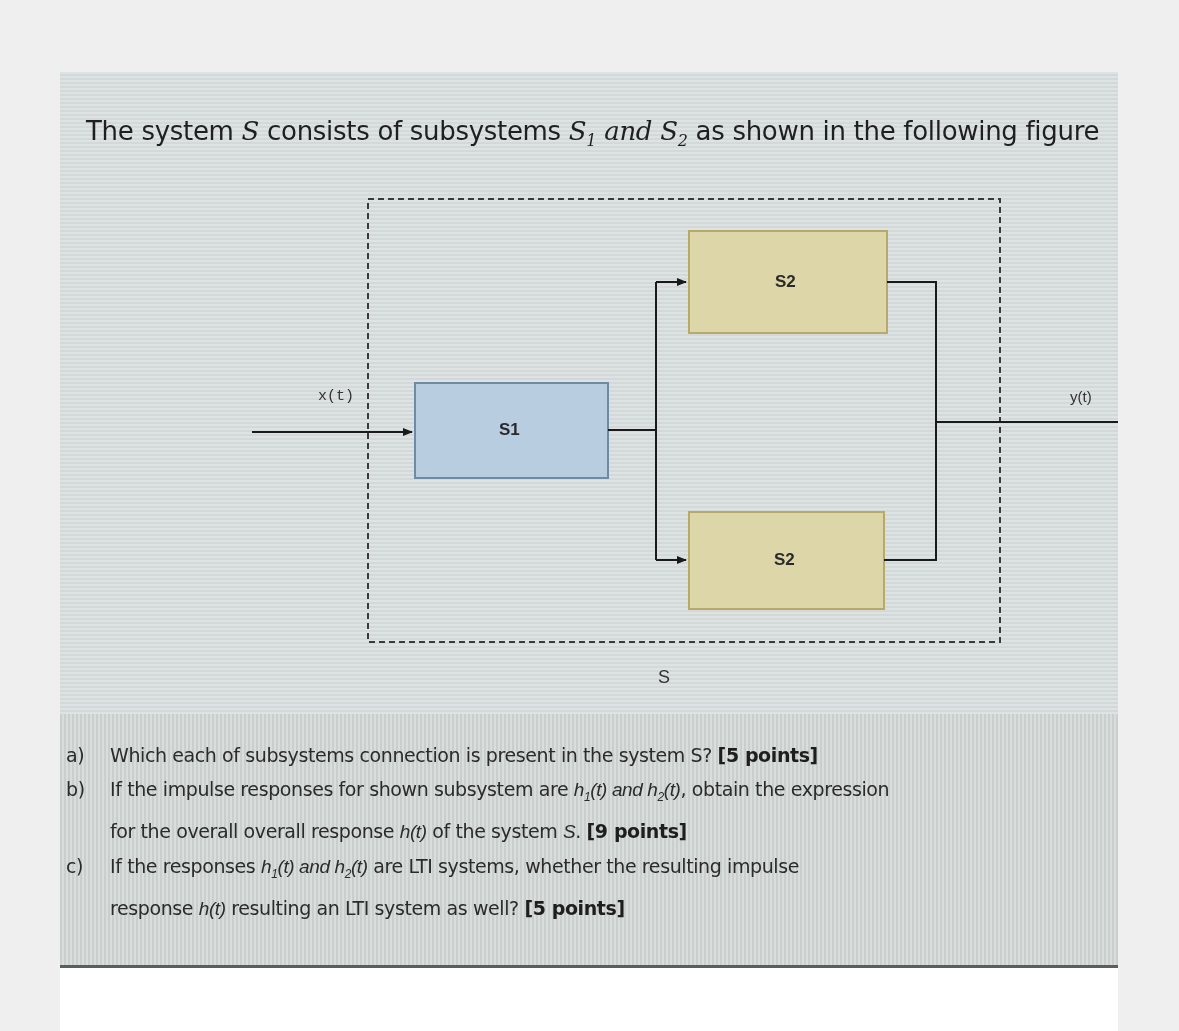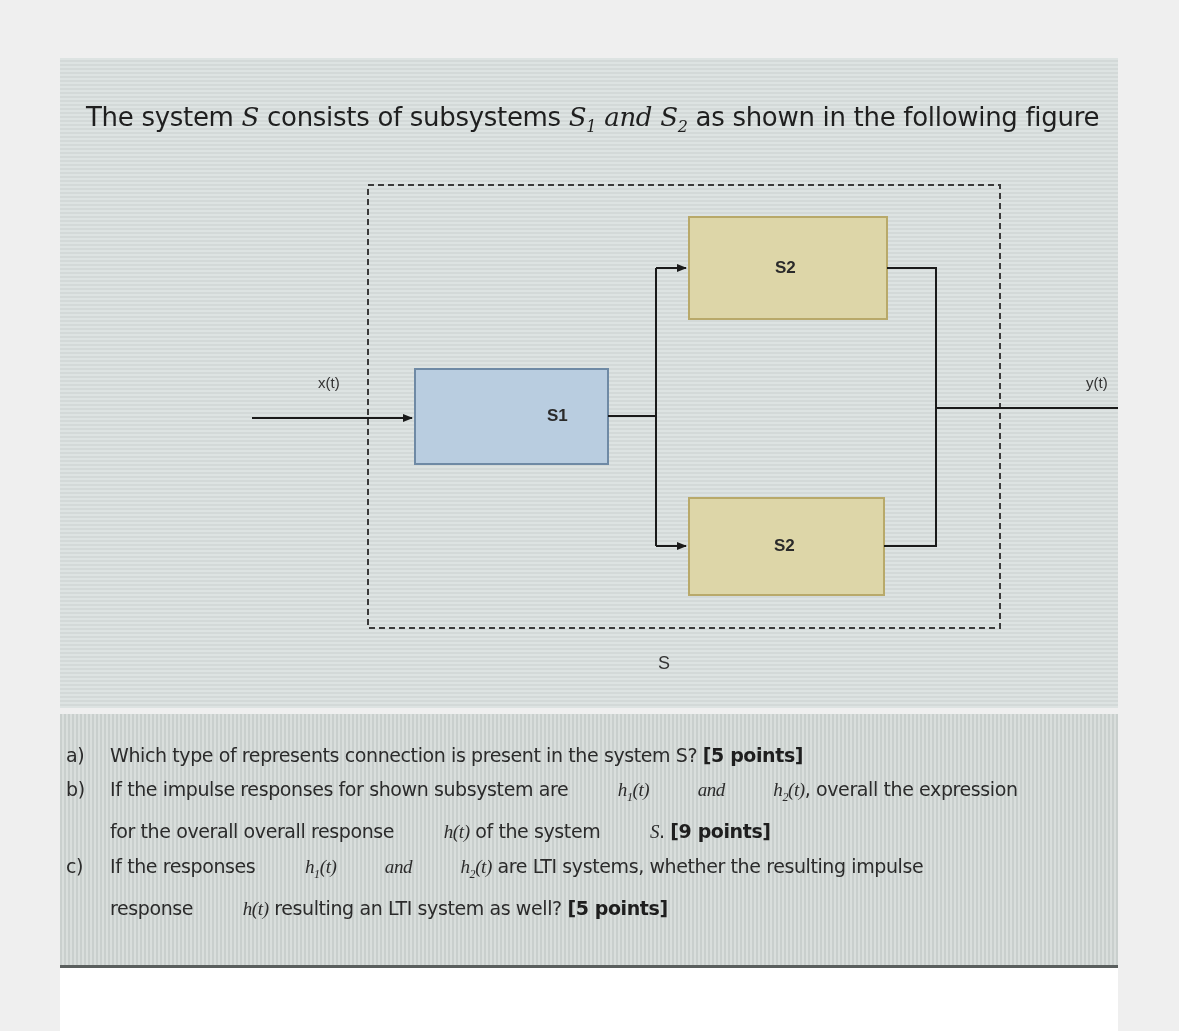--- a/index.html
+++ b/index.html
@@ -2,21 +2,21 @@
 <html><head>
 <meta charset="utf-8">
 <style>
   html, body { margin: 0; padding: 0; }
   body {
     width: 1179px; height: 1031px; position: relative; overflow: hidden;
     background: #efefef;
     font-family: "DejaVu Sans", sans-serif;
   }
   .panel-top {
-    position: absolute; left: 60px; top: 58px; width: 1058px; height: 650px;
+    position: absolute; left: 60px; top: 72px; width: 1058px; height: 650px;
     background: repeating-linear-gradient(0deg, #dde3e2 0px, #dde3e2 2px, #d3d9d8 2px, #d3d9d8 4px);
     overflow: hidden;
   }
   .title {
     position: absolute; left: 26px; top: 44px; white-space: nowrap;
     font-family: "DejaVu Sans", sans-serif; font-size: 26px; color: #1f1f1f;
     letter-spacing: -0.3px;
   }
   .title i { font-family: "DejaVu Serif", serif; font-style: italic; }
   .title sub { font-size: 16px; }
@@ -28,21 +28,21 @@
     background: repeating-linear-gradient(90deg, #c9cfcd 0px, #c9cfcd 2px, #d9dedc 2px, #d9dedc 4px);
     border-bottom: 3px solid #5a5f5e;
     box-sizing: border-box;
   }
   .q-list { position: absolute; left: 0; top: 24px; width: 1058px; }
   .q {
     position: relative; font-family: "DejaVu Sans", sans-serif; font-size: 19px;
     color: #2b2b2b; line-height: 34px; padding-left: 50px; letter-spacing: -0.4px;
   }
   .q .letter { position: absolute; left: 6px; top: 0; }
-  .q i { font-family: Liberation Serif, serif; font-style: italic; padding-left: 44px; }
+  .q i { font-family: Liberation Sans, sans-serif; font-style: italic; }
   .q b { font-weight: bold; color: #1e1e1e; }
   .q sub { font-size: 12px; }
   .white-bottom { position: absolute; left: 60px; top: 968px; width: 1058px; height: 63px; background: #ffffff; }
 </style>
 </head>
 <body>
 
 <div class="panel-top">
   <div class="title"><span>The system </span><i>S</i><span> consists of subsystems </span><i><span>S</span><sub>1</sub></i><i> and </i><i><span>S</span><sub>2</sub></i><span> as shown in the following figure</span></div>
 
@@ -69,35 +69,35 @@
 
     <rect x="629" y="159" width="198" height="102" fill="#ddd6a8" stroke="#b8a96a" stroke-width="2"></rect>
 
     <rect x="629" y="440" width="195" height="97" fill="#ddd6a8" stroke="#b8a96a" stroke-width="2"></rect>
 
     <polyline points="827,210 876,210 876,488 824,488" fill="none" stroke="#1a1a1a" stroke-width="2"></polyline>
 
     <line x1="876" y1="350" x2="1058" y2="350" stroke="#1a1a1a" stroke-width="2"></line>
   </svg>
 
-  <div class="lbl" style="left:258px; top:316px; font-size:15px;">x(t)</div>
-  <div class="lbl block-label" style="left:439px; top:348px;margin-left:48px;">S1</div>
+  <div class="lbl" style="left:258px; top:316px; font-size:15px;font-family:Liberation Mono, monospace;">x(t)</div>
+  <div class="lbl block-label" style="left:439px; top:348px;">S1</div>
   <div class="lbl block-label" style="left:715px; top:200px;">S2</div>
   <div class="lbl block-label" style="left:714px; top:478px;">S2</div>
-  <div class="lbl" style="left:1010px; top:316px; font-size:15px;margin-left:16px;">y(t)</div>
+  <div class="lbl" style="left:1010px; top:316px; font-size:15px;">y(t)</div>
   <div class="lbl" style="left:598px; top:595px; font-size:18px;">S</div>
 </div>
 
 <div class="panel-bottom">
   <div class="q-list">
     <div class="q">
-      <span class="letter">a)</span><span>Which type of represents connection is present in the system S? </span><b>[5 points]</b>
+      <span class="letter">a)</span><span>Which each of subsystems connection is present in the system S? </span><b>[5 points]</b>
     </div>
     <div class="q">
-      <span class="letter">b)</span><span>If the impulse responses for shown subsystem are </span><i><span>h</span><sub>1</sub><span>(t)</span></i><i> and </i><i><span>h</span><sub>2</sub><span>(t)</span></i><span>, overall the expression</span><br>
+      <span class="letter">b)</span><span>If the impulse responses for shown subsystem are </span><i><span>h</span><sub>1</sub><span>(t)</span></i><i> and </i><i><span>h</span><sub>2</sub><span>(t)</span></i><span>, obtain the expression</span><br>
       <span>for the overall overall response </span><i>h(t)</i><span> of the system </span><i>S</i><span>. </span><b>[9 points]</b>
     </div>
     <div class="q">
       <span class="letter">c)</span><span>If the responses </span><i><span>h</span><sub>1</sub><span>(t)</span></i><i> and </i><i><span>h</span><sub>2</sub><span>(t)</span></i><span> are LTI systems, whether the resulting impulse</span><br>
       <span>response </span><i>h(t)</i><span> resulting an LTI system as well? </span><b>[5 points]</b>
     </div>
   </div>
 </div>
 
 <div class="white-bottom"></div>

